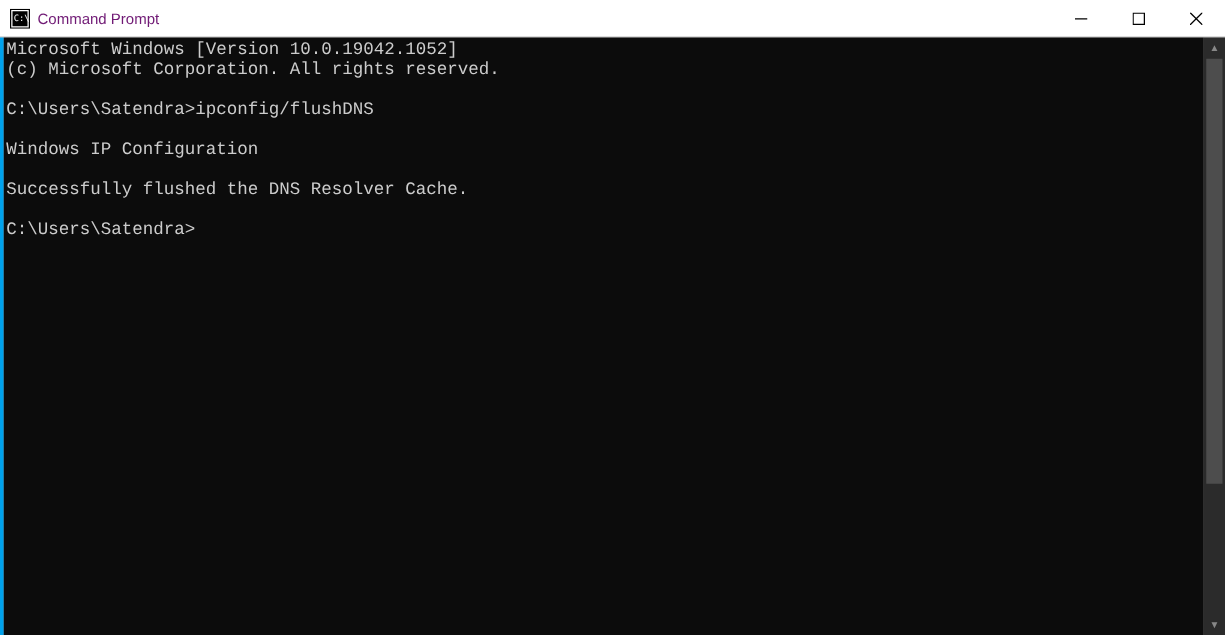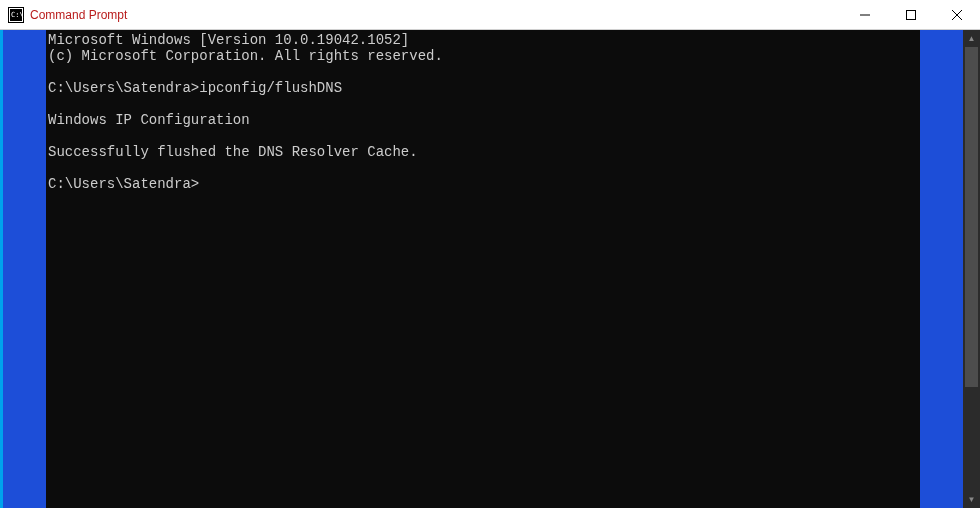--- a/index.html
+++ b/index.html
@@ -36,21 +36,21 @@
       display: flex;
       align-items: center;
       justify-content: center;
     }
     .titlebar-icon svg {
       width: 16px;
       height: 16px;
     }
     .titlebar-title {
       font-size: 12px;
-      color: #b91c1c;
+      color: #701a75;
       flex: 0 0 auto;
     }
     .titlebar-spacer {
       flex: 1;
     }
     .titlebar-controls {
       display: flex;
       height: 100%;
     }
     .titlebar-btn {
@@ -63,23 +63,22 @@
       color: #000;
       cursor: pointer;
     }
     .titlebar-btn svg {
       width: 10px;
       height: 10px;
     }
     .client-area {
       flex: 1;
       display: flex;
-      background: #1d4ed8;
+      background: #a3a3a3;
       position: relative;
-      gap: 43px;
     }
     .left-accent {
       width: 3px;
       background: #00a2ed;
       flex: 0 0 auto;
     }
     .terminal {
       flex: 1;
       background: #0c0c0c;
       color: #cccccc;

